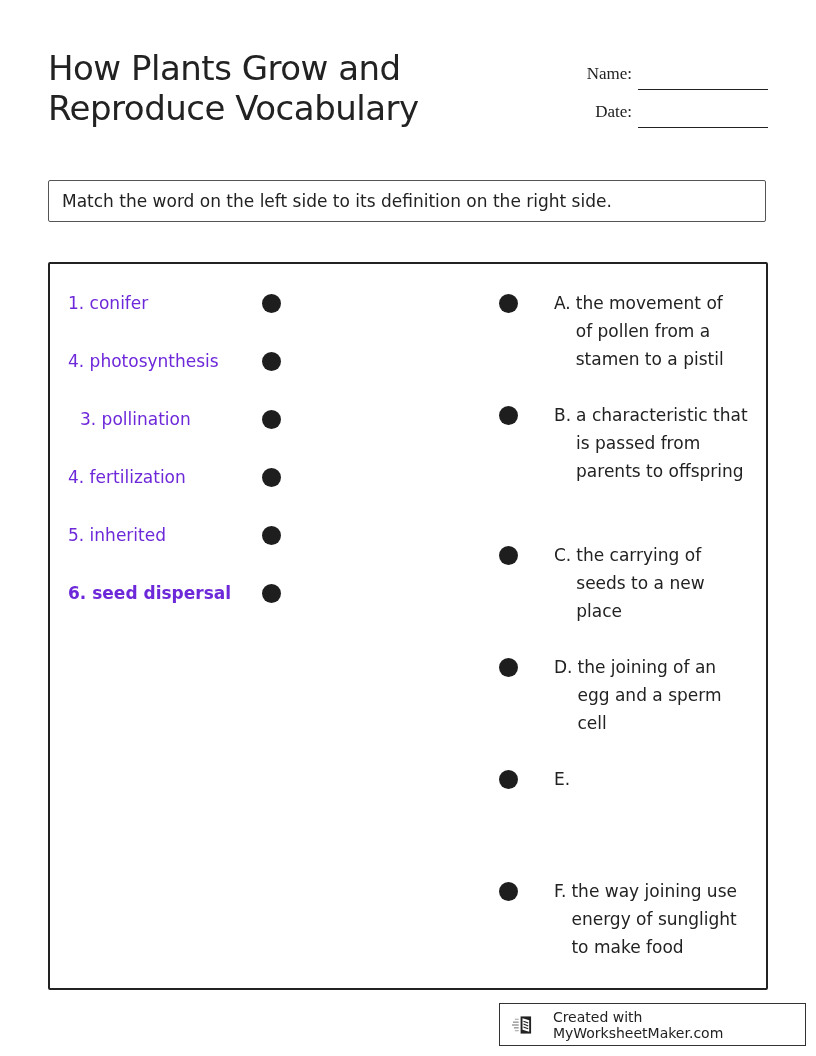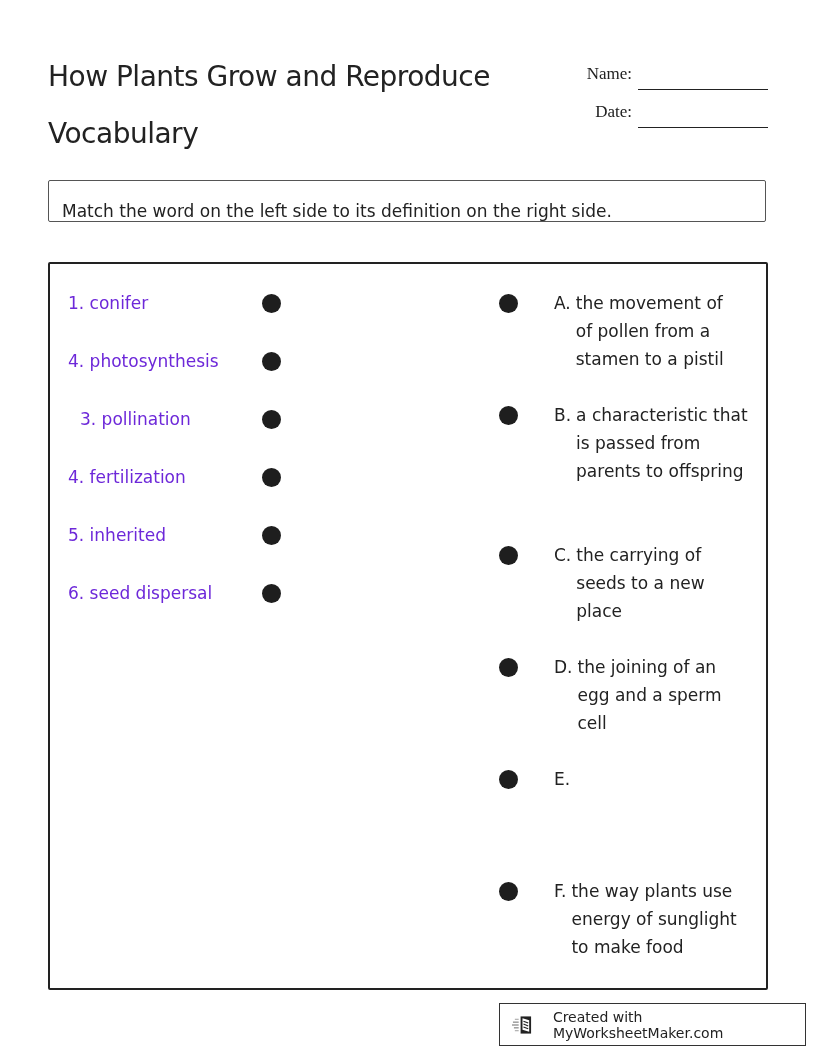--- a/index.html
+++ b/index.html
@@ -14,22 +14,22 @@
       overflow: hidden;
       font-family: "DejaVu Sans", sans-serif;
       color: #222222;
     }
     .title {
       position: absolute;
       left: 48px;
       top: 48px;
       width: 510px;
       font-family: "DejaVu Sans", sans-serif;
-      font-size: 28px;
-      line-height: 57px;
+      font-size: 34px;
+      line-height: 40px;
       color: #222222;
       letter-spacing: -0.5px;
     }
     .meta {
       position: absolute;
       top: 52px;
       right: 48px;
       width: 200px;
       font-family: "Liberation Serif", serif;
       font-size: 17px;
@@ -54,21 +54,21 @@
       position: absolute;
       left: 48px;
       top: 180px;
       width: 718px;
       height: 42px;
       border: 1px solid #555;
       border-radius: 2px;
       box-sizing: border-box;
       padding: 0 13px;
       display: flex;
-      align-items: flex-end;
+      align-items: center;
       font-size: 17px;
       color: #222;
     }
     .match-box {
       position: absolute;
       left: 48px;
       top: 262px;
       width: 720px;
       height: 728px;
       border: 2px solid #222;
@@ -146,21 +146,21 @@
   <span>Match the word on the left side to its definition on the right side.</span>
 </div>
 
 <div class="match-box">
 
   <div class="word" style="top:25px;">1. conifer</div>
   <div class="word" style="top:83px;">4. photosynthesis</div>
   <div class="word" style="top:141px;margin-left:12px;">3. pollination</div>
   <div class="word" style="top:199px;">4. fertilization</div>
   <div class="word" style="top:257px;">5. inherited</div>
-  <div class="word" style="top:315px;">6. seed dispersal</div>
+  <div class="word" style="top:315px;font-weight:bold;">6. seed dispersal</div>
 
   <div class="dot" style="left:212px; top:30px;"></div>
   <div class="dot" style="left:212px; top:88px;"></div>
   <div class="dot" style="left:212px; top:146px;"></div>
   <div class="dot" style="left:212px; top:204px;"></div>
   <div class="dot" style="left:212px; top:262px;"></div>
   <div class="dot" style="left:212px; top:320px;"></div>
 
   <div class="dot" style="left:449px; top:30px;"></div>
   <div class="dot" style="left:449px; top:142px;"></div>
@@ -183,21 +183,21 @@
   </div>
   <div class="def" style="top:389px; width:180px;">
     <span class="def-letter">D.</span>
     <span class="def-text">the joining of an egg and a sperm cell</span>
   </div>
   <div class="def" style="top:501px; width:180px;">
     <span class="def-letter">E.</span>
   </div>
   <div class="def" style="top:613px; width:200px;">
     <span class="def-letter">F.</span>
-    <span class="def-text">the way plants use energy of sunglight to make food</span>
+    <span class="def-text">the way joining use energy of sunglight to make food</span>
   </div>
 </div>
 
 <div class="footer">
   <svg class="footer-icon" viewBox="0 0 24 22">
     <line x1="1" y1="8" x2="7" y2="8" stroke="#666" stroke-width="1"></line>
     <line x1="0" y1="11" x2="7" y2="11" stroke="#666" stroke-width="1"></line>
     <line x1="2" y1="14" x2="7" y2="14" stroke="#666" stroke-width="1"></line>
     <line x1="3" y1="5" x2="7" y2="5" stroke="#999" stroke-width="1"></line>
     <line x1="3" y1="17" x2="7" y2="17" stroke="#999" stroke-width="1"></line>

